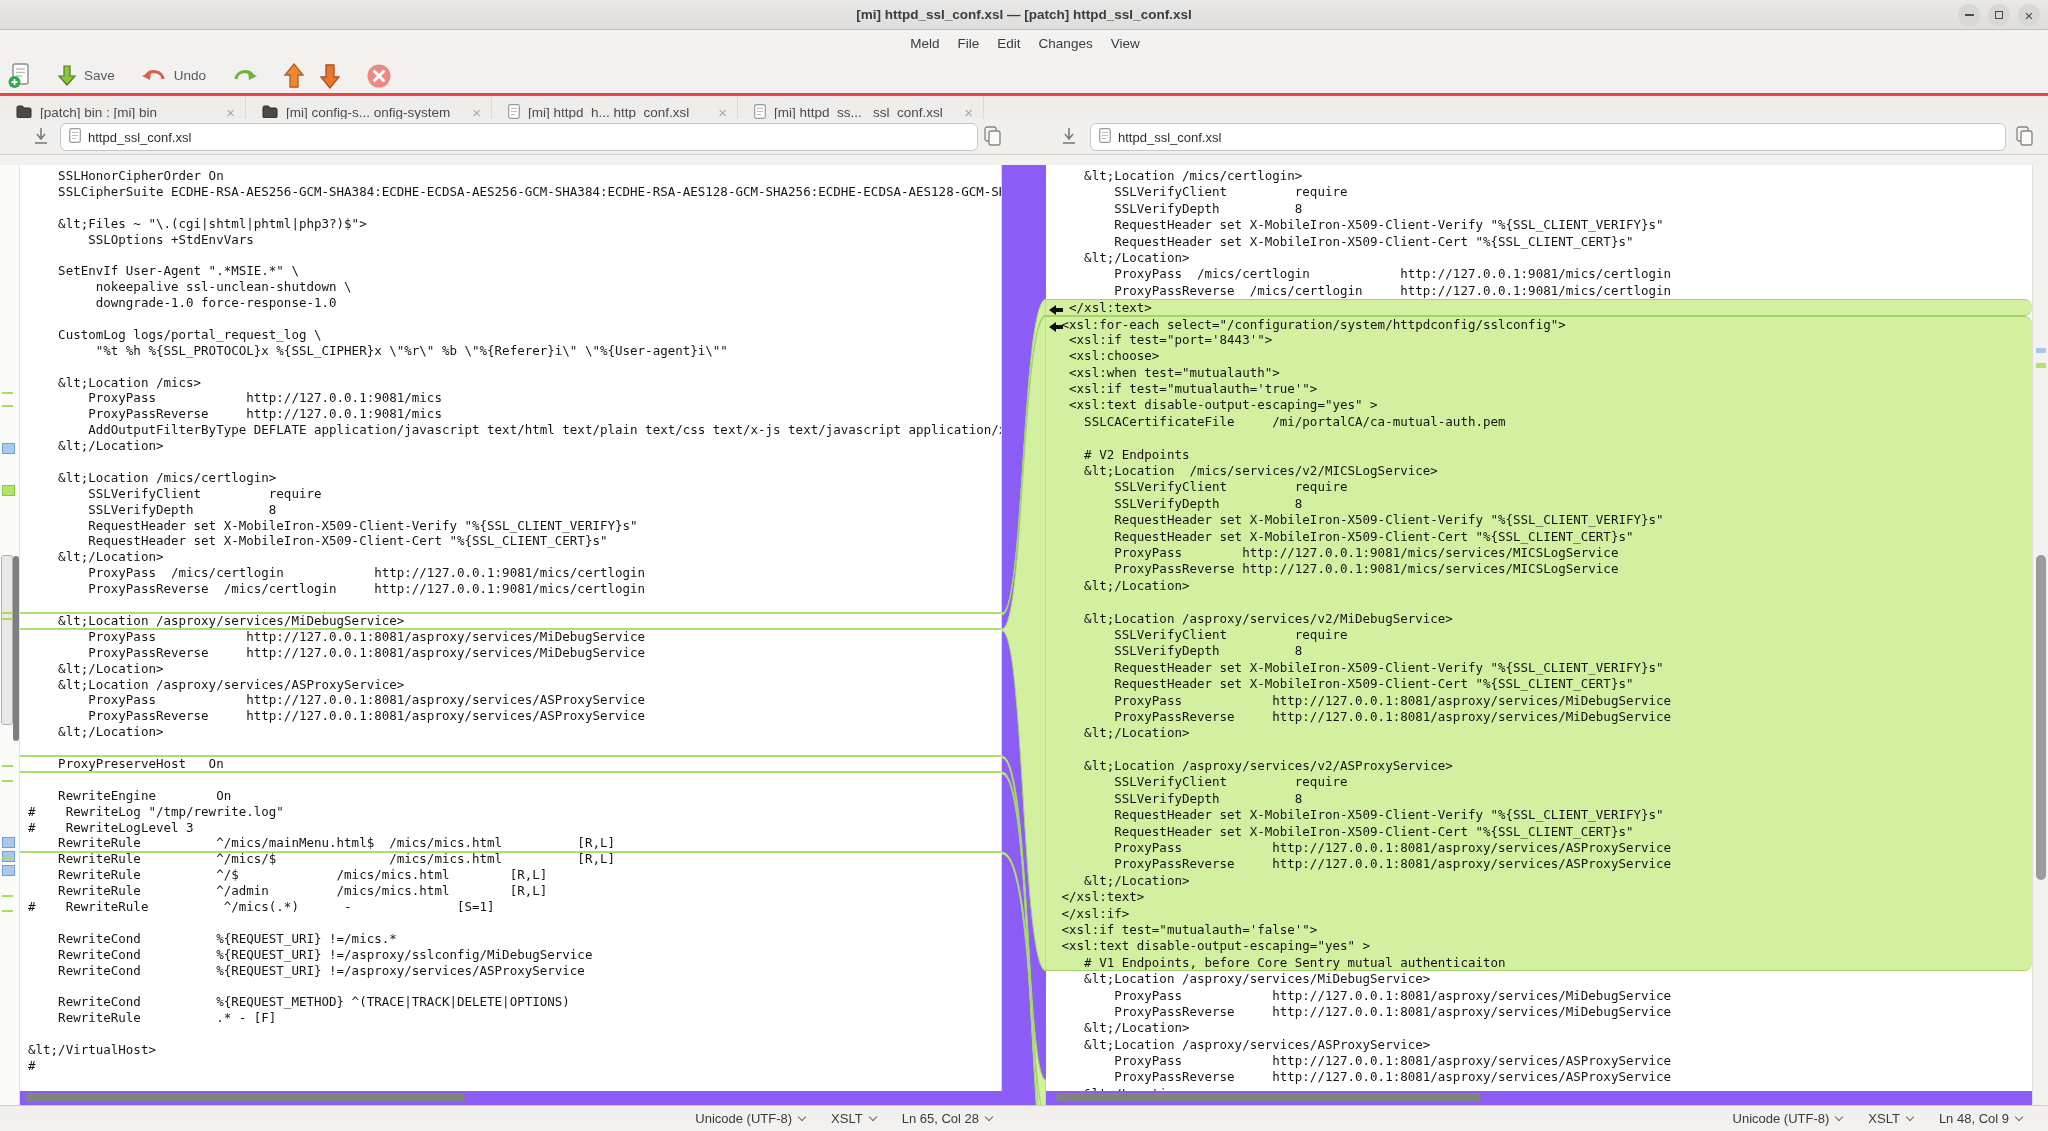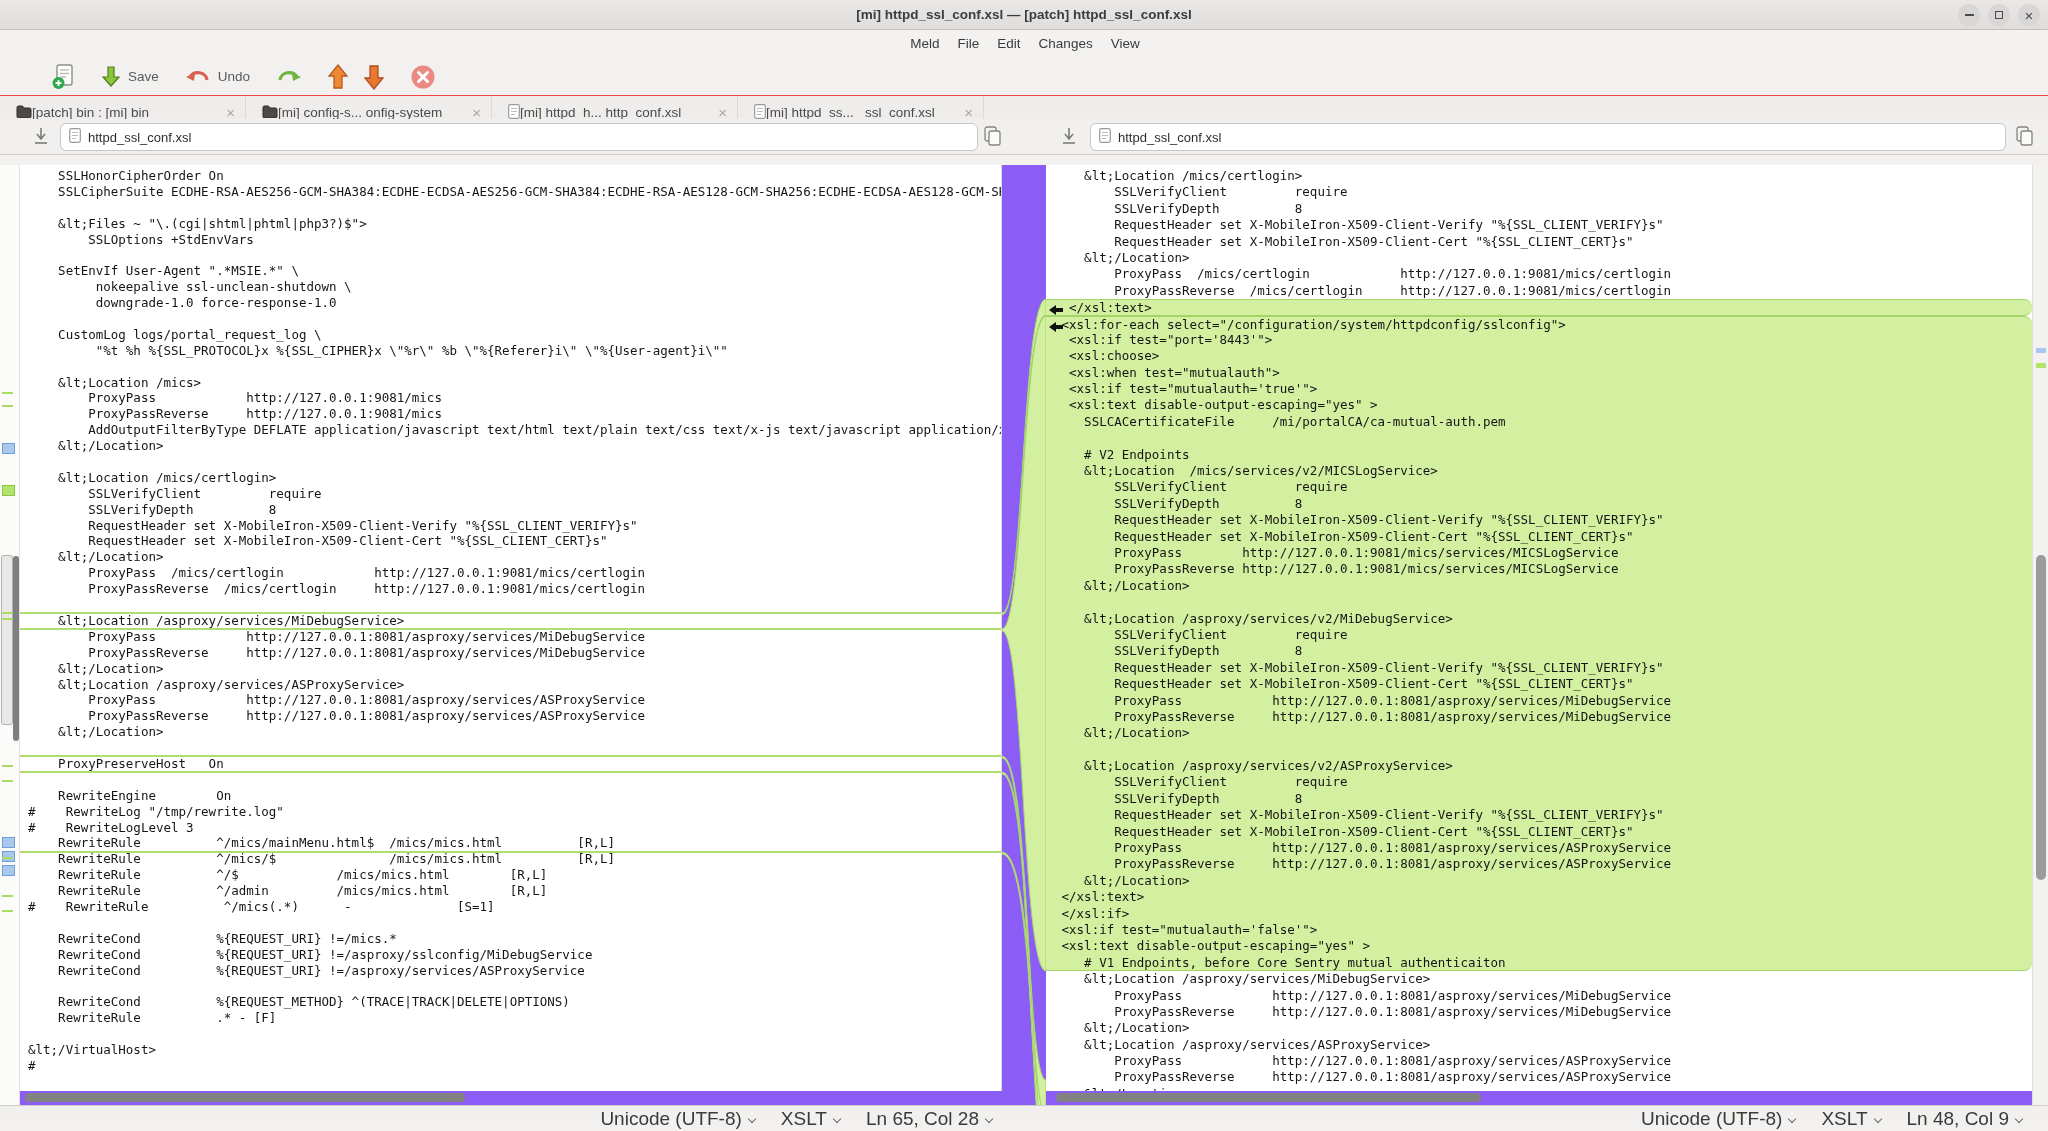--- a/index.html
+++ b/index.html
@@ -19,30 +19,30 @@
   .glyph-max{display:block;width:8px;height:8px;border:1.5px solid #4a4a4a;}
   .glyph-close{font-size:15px;color:#4a4a4a;}
 
   
   .menubar{position:absolute;left:0;top:30px;width:2048px;height:28px;background:#f3f2f1;text-align:center;}
   .menu-item{display:inline-block;padding:0 9px;line-height:28px;font-size:13.5px;color:#3b3b3b;}
   .menu-item:first-child{margin-left:2px;}
 
   
   .toolbar{position:absolute;left:0;top:58px;width:2048px;height:38px;background:#f2f1f0;
-    border-bottom:1px solid #ef4444;display:flex;align-items:center;padding-left:44px;}
+    border-bottom:3px solid #ef4444;display:flex;align-items:center;}
   .tbtn{display:flex;align-items:center;gap:7px;background:none;border:none;padding:4px 8px;
     font-family:inherit;font-size:13.5px;color:#5a5a5a;}
   .tbtn svg{display:block;}
   .tb-gap{width:10px;}
 
   
   .tabbar{position:absolute;left:0;top:96px;width:2048px;height:33px;background:#efedec;
     display:flex;align-items:stretch;}
-  .tab{position:relative;width:238px;margin-left:8px;display:flex;align-items:center;
+  .tab{position:relative;width:238px;margin-left:8px;display:flex;align-items:center;gap:8px;
     padding:0 8px;font-size:13.5px;color:#4b4b4b;border-right:1px solid #dddbd9;}
   .tab .tab-label{white-space:nowrap;overflow:hidden;flex:1;}
   .tab .tab-close{color:#a8a6a4;font-size:15px;padding:0 2px;}
   .tab.active::after{content:"";position:absolute;left:0;right:0;bottom:0;height:4px;background:#e95b2a;}
   .tab svg{flex:none;}
 
   
   .fileheaders{position:absolute;left:0;top:119px;width:2048px;height:36px;background:#f1f0ee;
     border-bottom:1px solid #cfcecb;}
   .fh{position:absolute;top:0;height:36px;}
@@ -84,21 +84,21 @@
   .vs-handle{position:absolute;left:3px;width:10px;top:390px;height:325px;background:#9b9b9b;border-radius:5px;}
   .vs-mark{position:absolute;left:3px;width:10px;height:5px;}
 
   .hscroll{position:absolute;top:927px;height:11px;}
   .hs-track-left{left:22px;width:978px;}
   .hs-track-right{left:1048px;width:980px;}
   .hs-handle{position:absolute;top:1px;height:9px;background:#828282;border-radius:4px;}
 
   
   .statusbar{position:absolute;left:0;top:1105px;width:2048px;height:15px;background:#f1f0ee;
-    border-top:1px solid #cfcecb;font-size:19px;color:#3a3a3a;}
+    border-top:1px solid #cfcecb;font-size:13px;color:#3a3a3a;}
   .status-group{position:absolute;top:0;height:26px;line-height:25px;text-align:right;}
   .status-left{left:20px;width:972px;}
   .status-right{left:1046px;width:976px;}
   .st-item{display:inline-block;margin-left:26px;}
   .chev{display:inline-block;width:6px;height:6px;border-right:1.6px solid #6b6b6b;
     border-bottom:1.6px solid #6b6b6b;transform:rotate(45deg);margin-left:7px;margin-bottom:3px;}
 </style>
 </head>
 <body>
 

